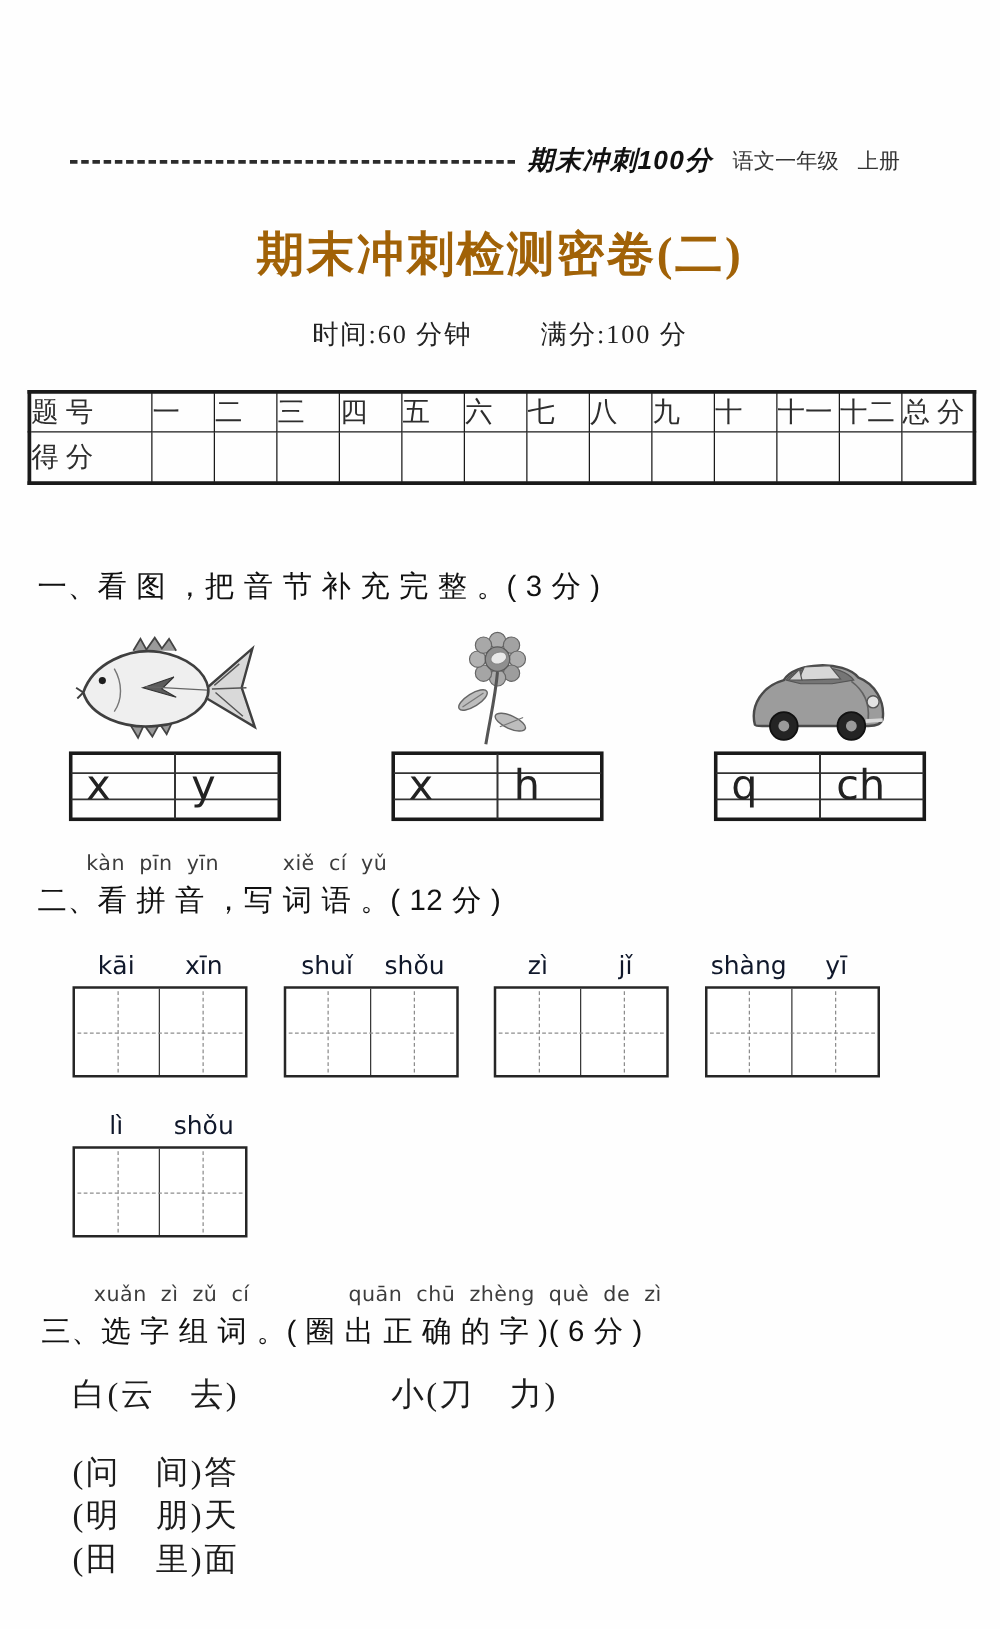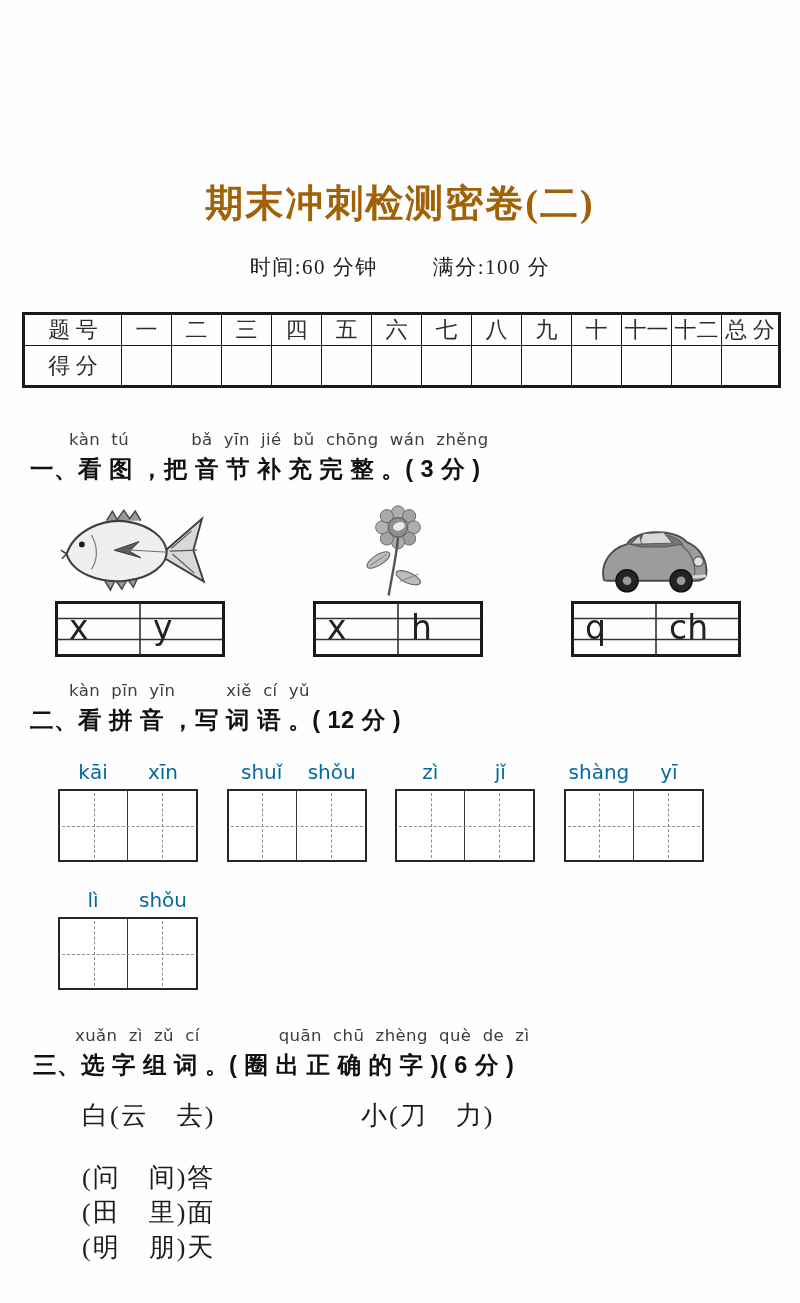--- a/index.html
+++ b/index.html
@@ -26,67 +26,73 @@
            letter-spacing:2px; color:#a16207; }
   .meta { position:absolute; top:253px; left:0; width:100%; text-align:center;
           font-family:"Liberation Serif", serif; font-size:21px; letter-spacing:1.5px; color:#222; }
   .meta span + span { margin-left:48px;margin-top:20px; }
 
   
   .score-table { position:absolute; top:312px; left:22px; width:757px;
                  border-collapse:collapse; table-layout:fixed;
                  font-family:"Liberation Serif", serif; font-size:22px; color:#2d2d2d;
                  border:3px solid #1a1a1a; }
-  .score-table td { border:1.6px solid #1a1a1a; text-align:center; padding:0; }
+  .score-table td { border:1.6px solid #1a1a1a; padding:0; }
   .score-table tr.qrow td { height:31px; }
   .score-table tr.srow td { height:41px; }
   .score-table col.c-head { width:98px; }
   .score-table col.c-num  { width:50px; }
   .score-table col.c-tot  { width:58px; }
 
   
   .pinyin-line { position:absolute; font-size:16.5px; color:#3c3c3c; letter-spacing:.4px;
                  font-family:"DejaVu Sans", sans-serif; white-space:pre; }
-  .sec-heading { position:absolute; font-size:23.5px; font-weight:bold; color:#111;
+  .sec-heading { position:absolute; font-size:23.5px; font-weight:normal; color:#111;
                  letter-spacing:.5px; white-space:pre; }
 
   
   .pic-row { position:absolute; top:504px; left:55px; width:686px;
              display:flex; justify-content:space-between; align-items:flex-end; height:98px; }
   .pic-cell { width:170px; display:flex; justify-content:center; align-items:flex-end; }
   .fourline-row { position:absolute; top:601px; left:55px; width:686px;
                   display:flex; justify-content:space-between; }
   .fourline-row svg text { font-family:"DejaVu Sans", sans-serif; }
 
   
   .words-grid { position:absolute; top:760px; left:58px; width:646px;
                 display:flex; flex-wrap:wrap; justify-content:space-between; row-gap:26px; }
   .word { width:140px; }
-  .word-label { display:flex; height:29px; font-size:20px; color:#0369a1;
+  .word-label { display:flex; height:29px; font-size:20px; color:#0f172a;
                 font-family:"DejaVu Sans", sans-serif; }
   .word-label span { width:50%; text-align:center; }
   .tianzi { position:relative; height:73px; border:2.5px solid #262626; display:flex; background:#fff; }
   .tz-cell { flex:1 1 50%; position:relative; }
   .tz-cell.first { border-right:1.6px solid #3a3a3a; }
   .tz-cell::before { content:""; position:absolute; left:50%; top:2px; bottom:2px;
                      border-left:1.6px dashed #8d8d8d; }
   .tianzi::after { content:""; position:absolute; left:2px; right:2px; top:50%;
                    border-top:1.6px dashed #8d8d8d; }
 
   
   .opt-row { position:absolute; left:58px; width:700px; display:flex;
              font-family:"Liberation Serif", serif; font-size:26px; letter-spacing:2px; color:#1c1c1c; }
-  .opt-row .opt { width:255px;margin-left:24px; }
+  .opt-row .opt { width:255px; }
   .opt-row .opt:last-child { width:auto; }
 </style>
 </head>
 <body>
 
 <div class="page">
 
+  <div class="header">
+    <div class="dash-line"></div>
+    <span class="brand">期末冲刺100分</span>
+    <span class="grade">语文一年级</span>
+    <span class="volume">上册</span>
+  </div>
 
   <div class="title">期末冲刺检测密卷(二)</div>
   <div class="meta">
     <span>时间:60 分钟</span>
     <span>满分:100 分</span>
   </div>
 
   <table class="score-table">
     <colgroup>
       <col class="c-head">
@@ -133,21 +139,20 @@
           <td></td>
       <td></td>
           <td></td>
       <td></td>
           <td></td>
       <td></td>
     </tr>
   </tbody>
     </table>
 
-  <div class="pinyin-line pre" style="top:430px; left:69px;">kàn  tú           bǎ  yīn  jié  bǔ  chōng  wán  zhěng</div>
   <div class="sec-heading pre" style="top:453px; left:30px;">一、看 图 ，把 音 节 补 充 完 整 。( 3 分 )</div>
 
   <div class="pic-row">
     <div class="pic-cell">
       <svg width="162" height="96" viewBox="0 0 170 100">
         <path d="M112,46 L150,13 L141,46 L152,79 L110,54 Z" fill="#d9d9d9" stroke="#3f3f3f" stroke-width="2"></path>
         <path d="M118,44 L139,26 M119,50 L142,70 M116,47 L145,46" stroke="#555" stroke-width="1.2" fill="none"></path>
         <path d="M50,15 L56,5 L61,14 L68,4 L74,13 L80,5 L86,15" fill="#9a9a9a" stroke="#444" stroke-width="1.5"></path>
         <path d="M48,78 L54,88 L59,77 L66,87 L72,76 L78,85 L83,74" fill="#9a9a9a" stroke="#444" stroke-width="1.5"></path>
         <path d="M8,50 C16,26 46,12 72,16 C96,20 111,33 113,47 C114,61 96,76 70,78 C42,81 14,70 8,50 Z" fill="#efefef" stroke="#3f3f3f" stroke-width="2.2"></path>
@@ -280,17 +285,17 @@
 
   <div class="pinyin-line pre" style="top:1026px; left:75px;text-align:right;">xuǎn  zì  zǔ  cí              quān  chū  zhèng  què  de  zì</div>
   <div class="sec-heading pre" style="top:1049px; left:33px;">三、选 字 组 词 。( 圈 出 正 确 的 字 )( 6 分 )</div>
 
   <div class="opt-row" style="top:1098px;">
     <span class="opt">白(云　去)</span>
     <span class="opt">小(刀　力)</span>
   </div>
   <div class="opt-row" style="top:1160px;flex-direction:column;">
     <span class="opt">(问　间)答</span>
+    <span class="opt">(明　朋)天</span>
     <span class="opt">(田　里)面</span>
-    <span class="opt">(明　朋)天</span>
   </div>
 
 </div>
 
 </body></html>

